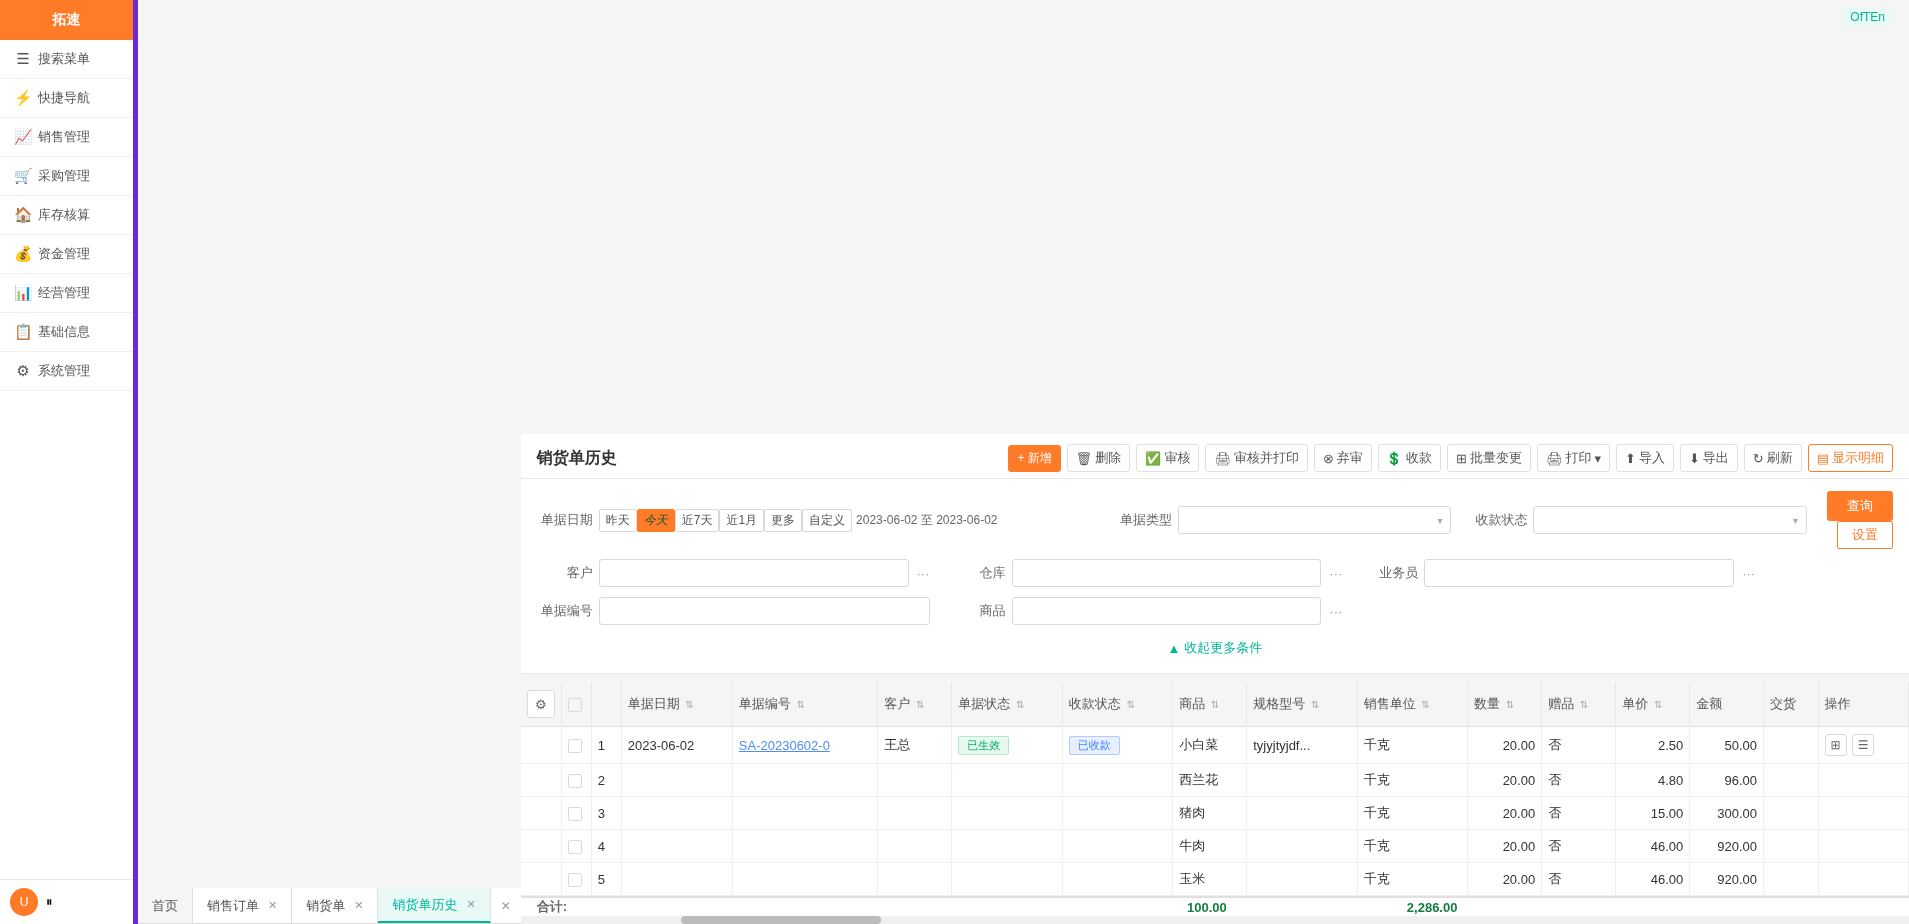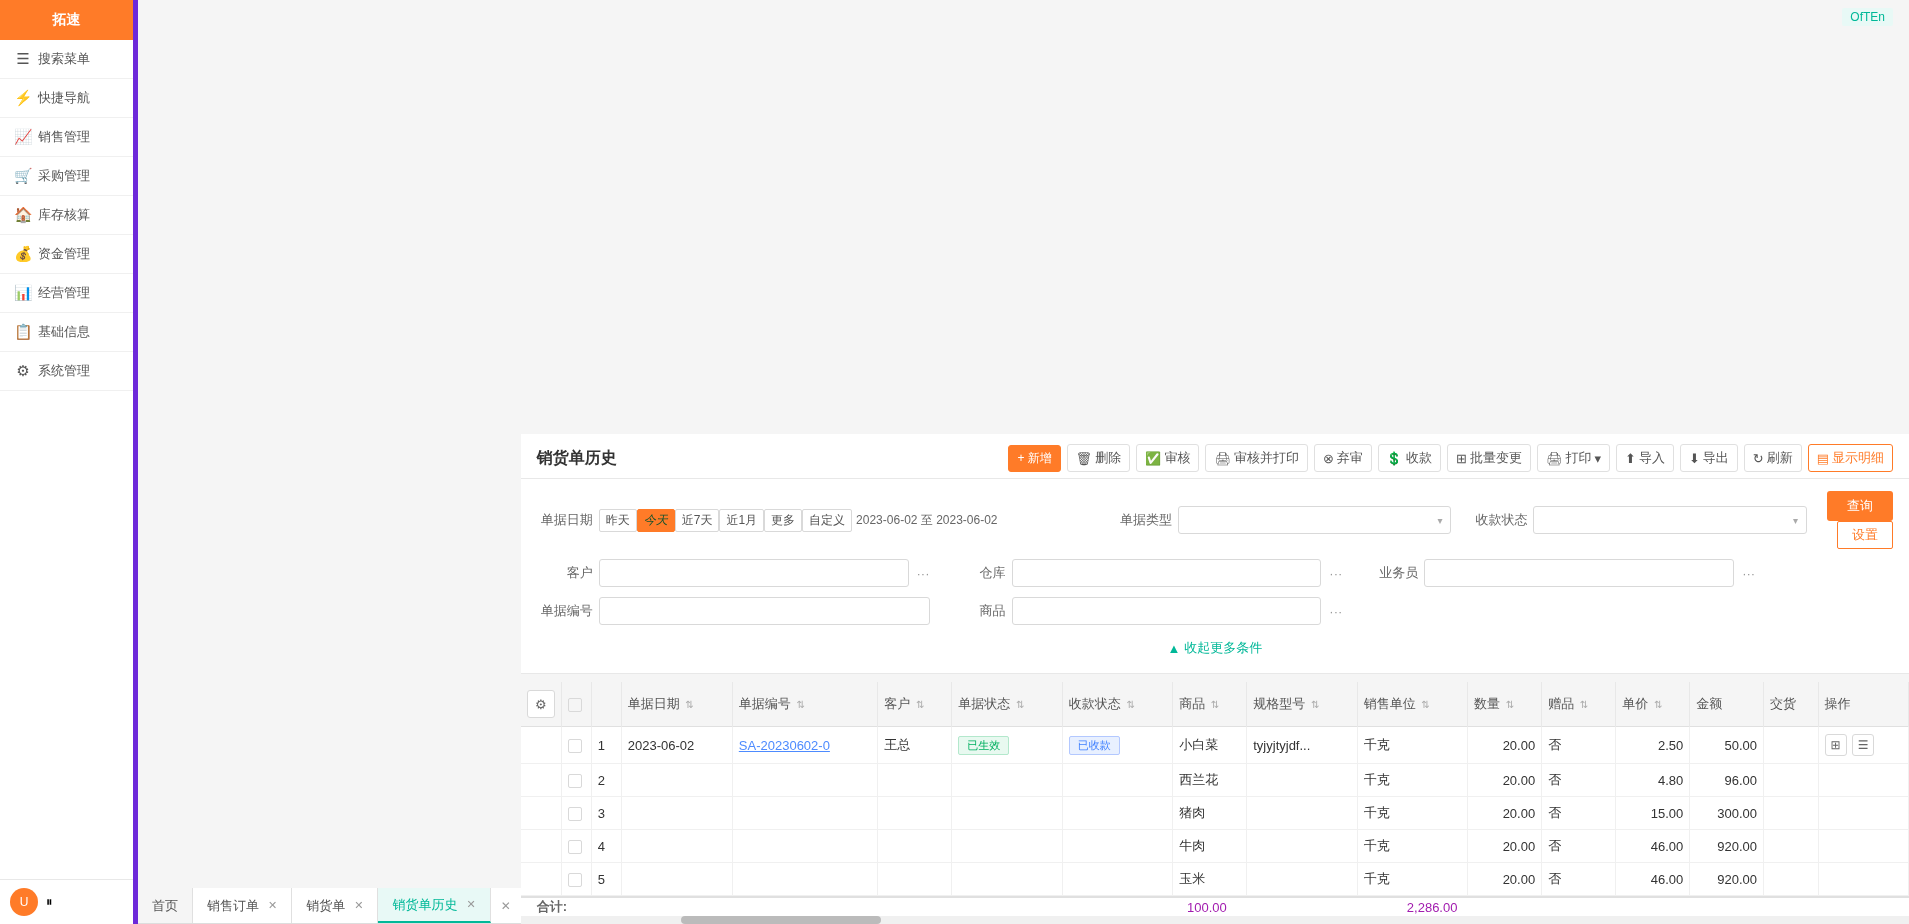--- a/index.html
+++ b/index.html
@@ -293,21 +293,21 @@
     .table-footer {
       background: #fff;
       border-top: 2px solid #e0e0e0;
       padding: 0 16px;
       display: flex;
       align-items: center;
       flex-shrink: 0;
     }
     .total-label { color: #666; font-weight: bold; font-size: 13px; }
     .total-values { display: flex; gap: 80px; margin-left: 20px; }
-    .total-value { font-weight: normal; color: #a21caf; }
+    .total-value { font-weight: bold; color: #15803d; }
 
     
     .pagination-bar {
       background: #fff;
       padding: 8px 16px;
       display: flex;
       align-items: center;
       justify-content: flex-end;
       gap: 8px;
       border-top: 1px solid #f0f0f0;

